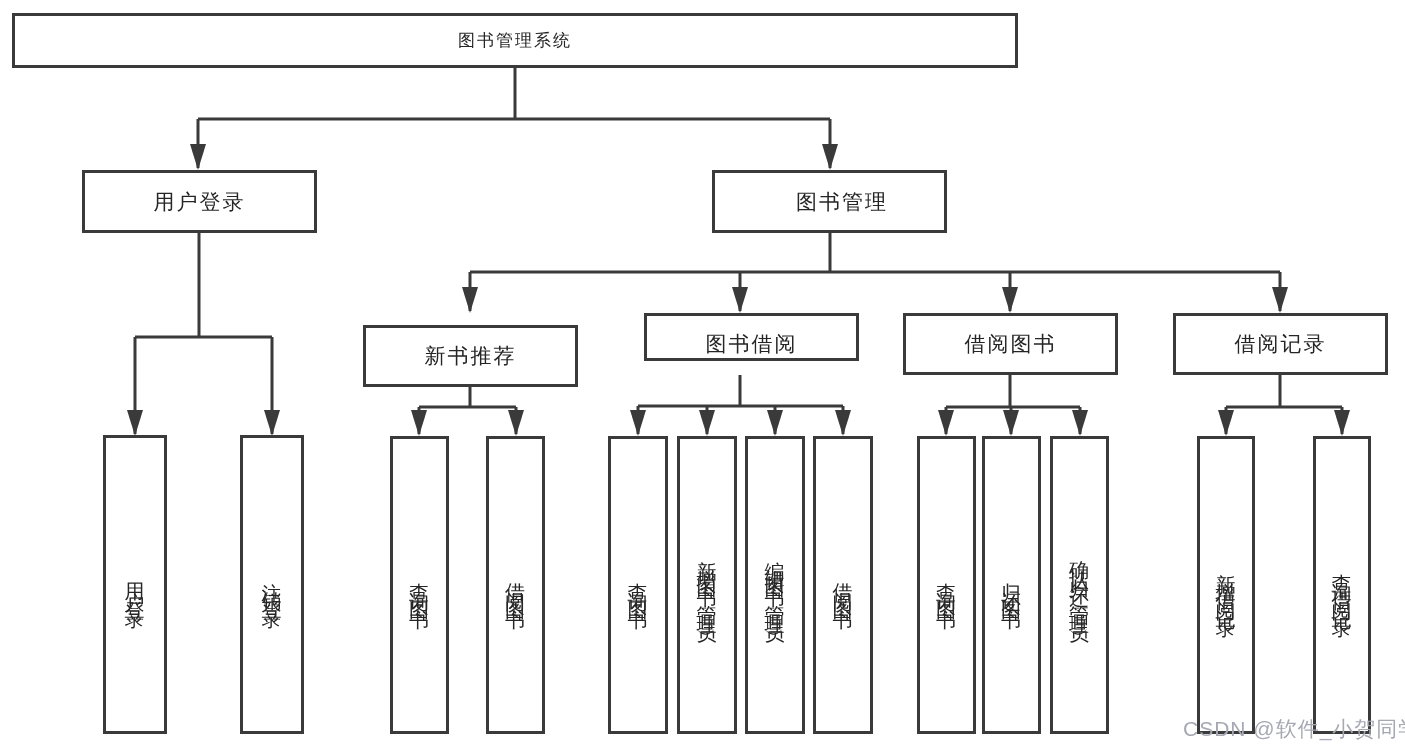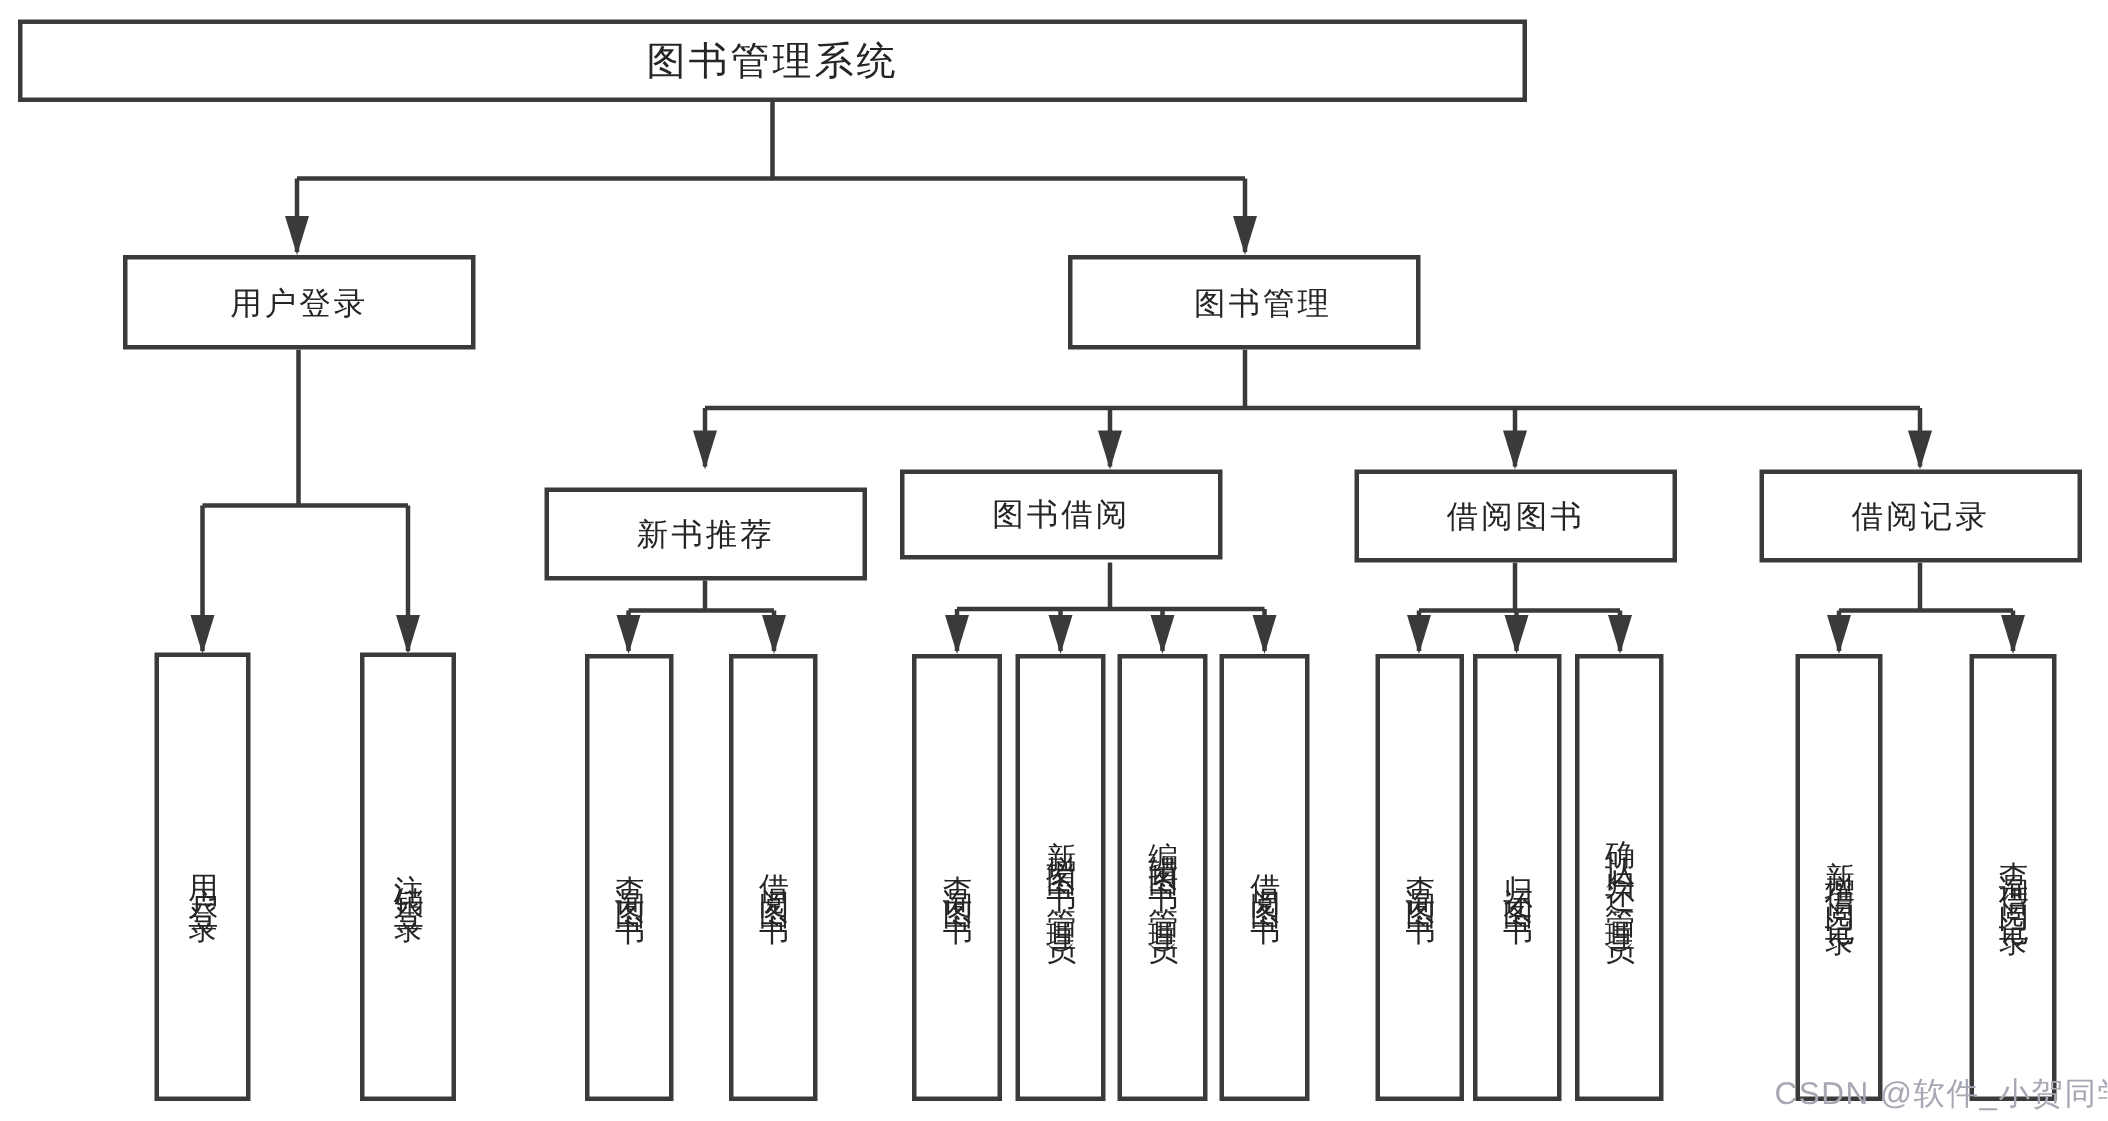--- a/index.html
+++ b/index.html
@@ -13,21 +13,21 @@
   .connector-layer{position:absolute;left:0;top:0;width:1405px;height:747px;}
   .node{
     position:absolute;
     box-sizing:border-box;
     border:3px solid #3a3a3a;
     background:#ffffff;
     display:flex;align-items:center;justify-content:center;
     color:#252525;
   }
   .hlabel{font-size:21px;letter-spacing:2px;white-space:nowrap;}
-  .root .hlabel{font-size:26px;}
+  .root .hlabel{font-size:17px;}
   .vnode span{
     writing-mode:vertical-rl;
     text-orientation:mixed;
     font-size:20px;
     letter-spacing:9px;
     line-height:1;
     color:#252525;
   }
   .watermark{
     position:absolute;
@@ -82,21 +82,21 @@
   <div class="node" style="left:82px;top:170px;width:235px;height:63px;">
     <span class="hlabel">用户登录</span>
   </div>
   <div class="node" style="left:712px;top:170px;width:235px;height:63px;padding-left:25px;">
     <span class="hlabel">图书管理</span>
   </div>
 
   <div class="node" style="left:363px;top:313px;width:215px;height:62px;margin-top:12px;">
     <span class="hlabel">新书推荐</span>
   </div>
-  <div class="node" style="left:600px;top:313px;width:215px;height:60px;">
+  <div class="node" style="left:644px;top:313px;width:215px;height:48px;align-items:flex-end;">
     <span class="hlabel">图书借阅</span>
   </div>
   <div class="node" style="left:903px;top:313px;width:215px;height:62px;">
     <span class="hlabel">借阅图书</span>
   </div>
   <div class="node" style="left:1173px;top:313px;width:215px;height:62px;">
     <span class="hlabel">借阅记录</span>
   </div>
 
   <div class="node vnode" style="left:103px;top:435px;width:64px;height:299px;">

